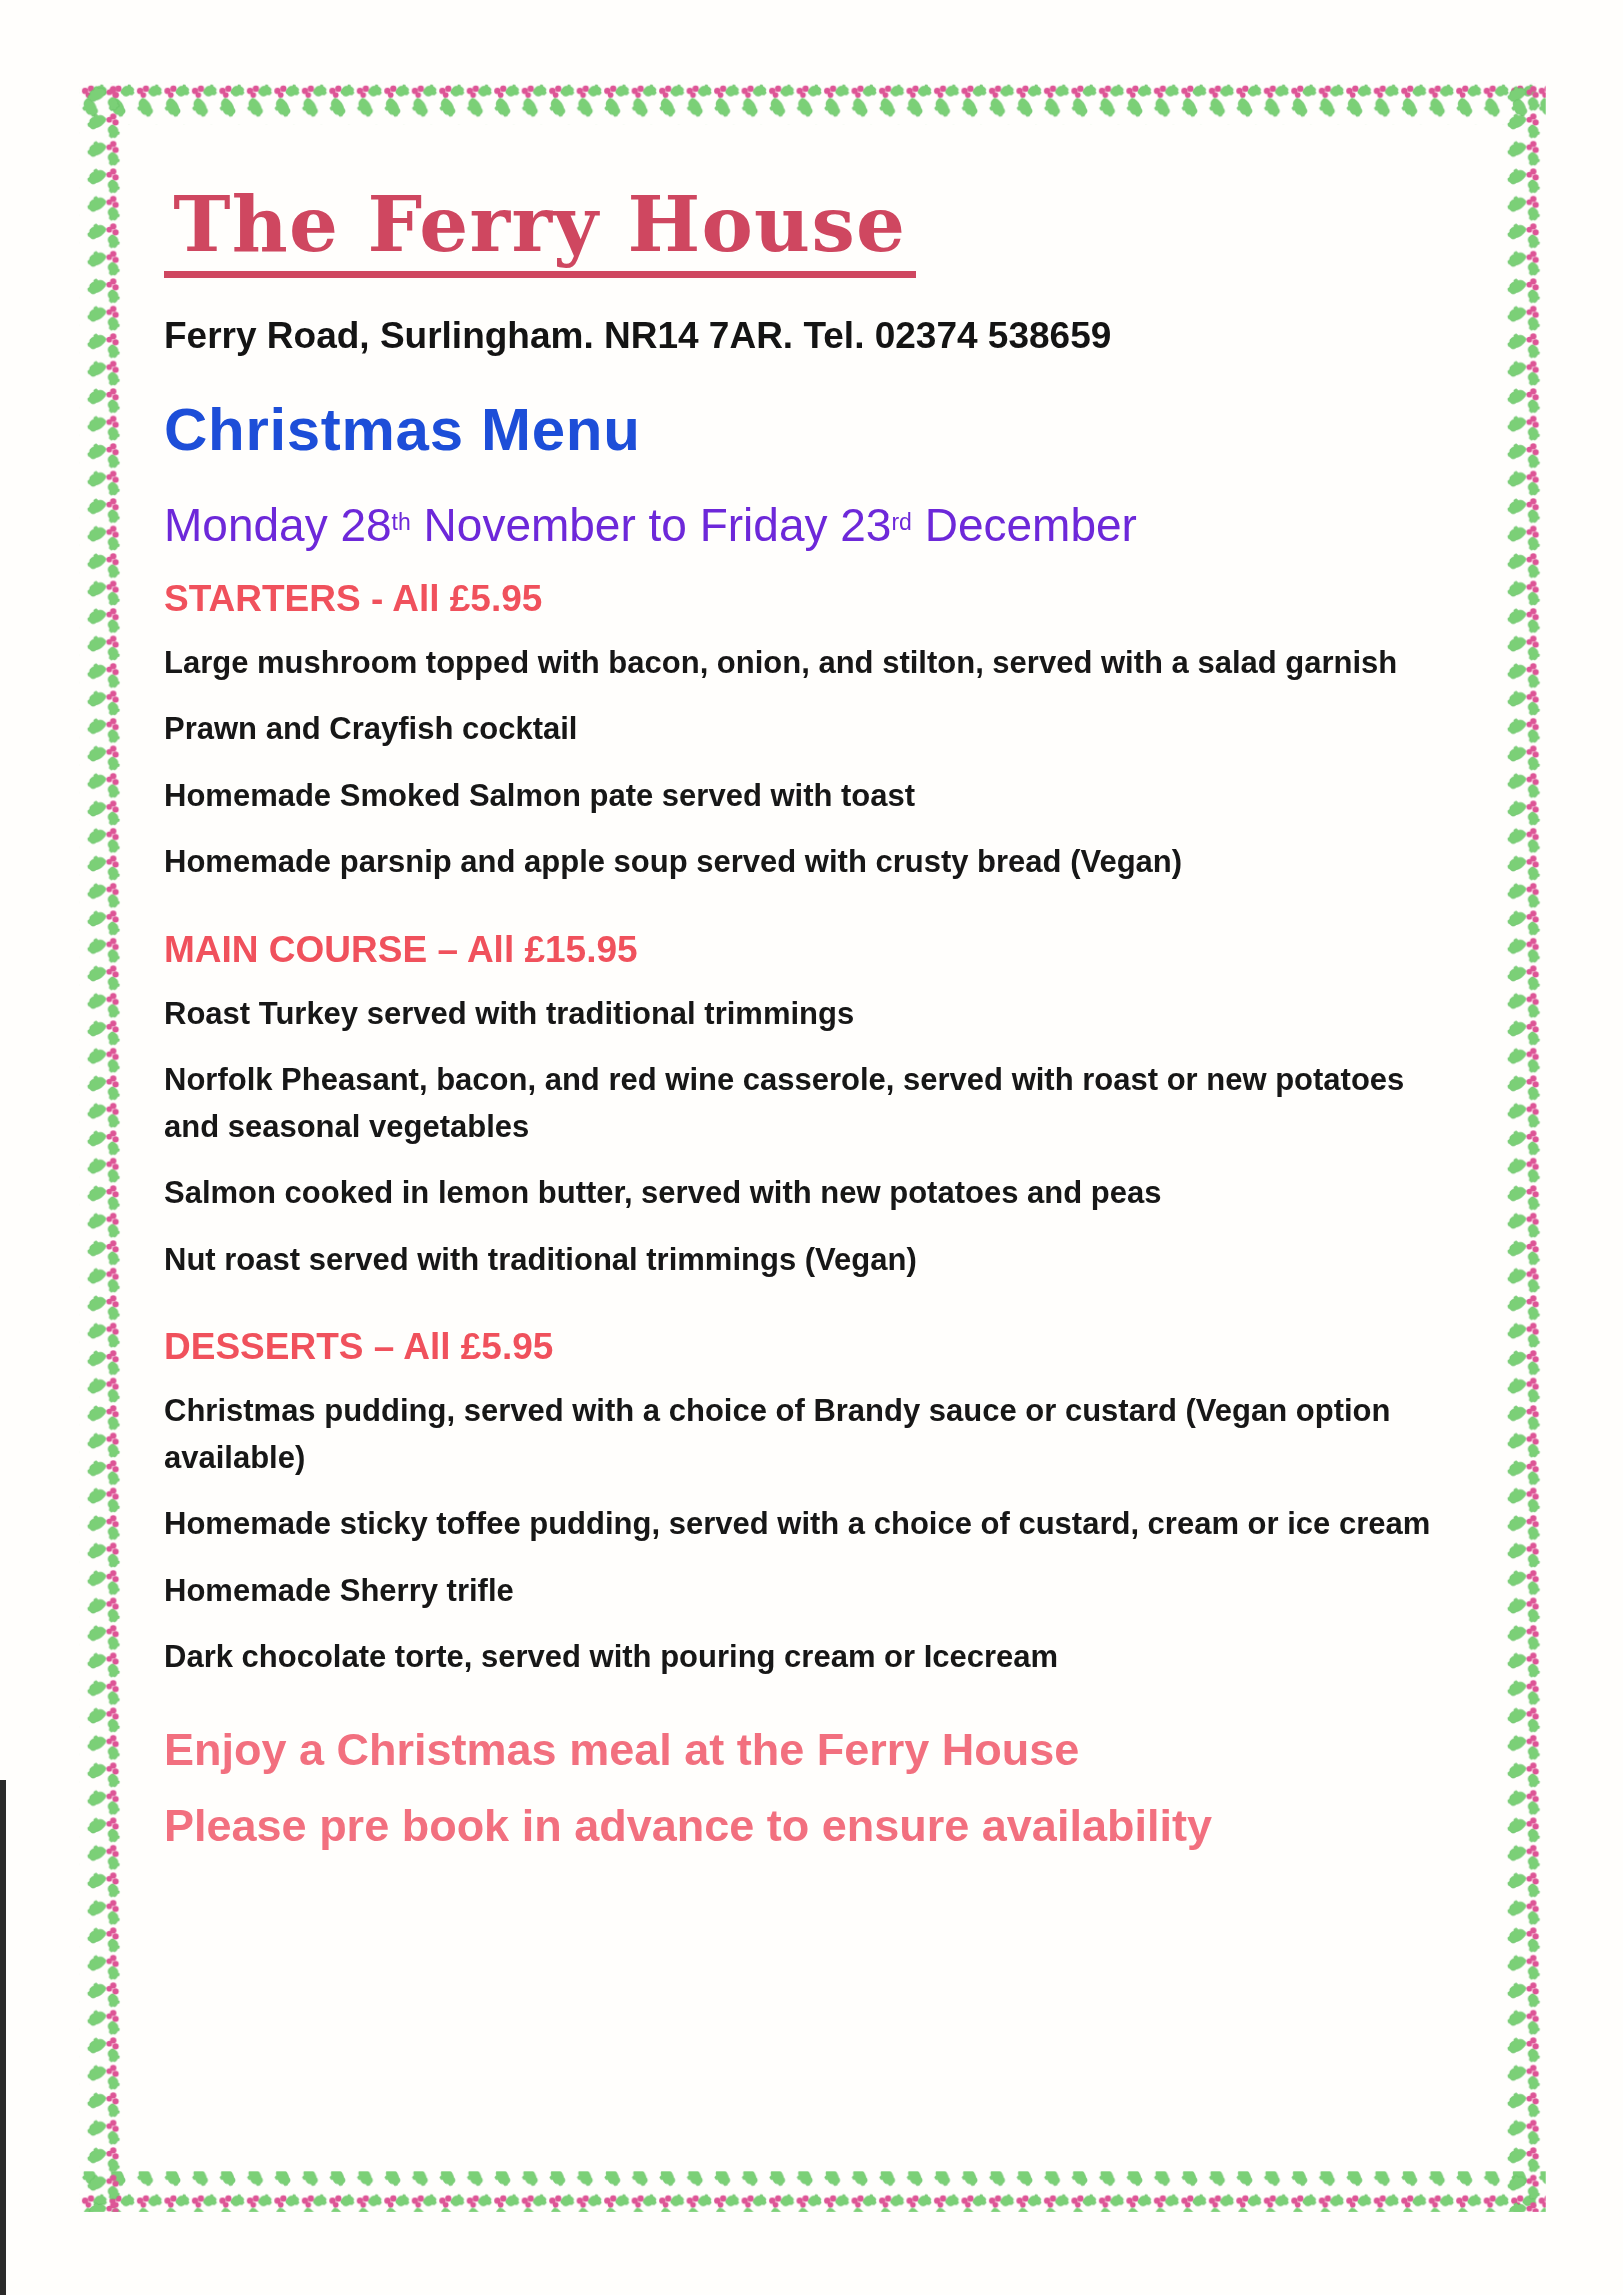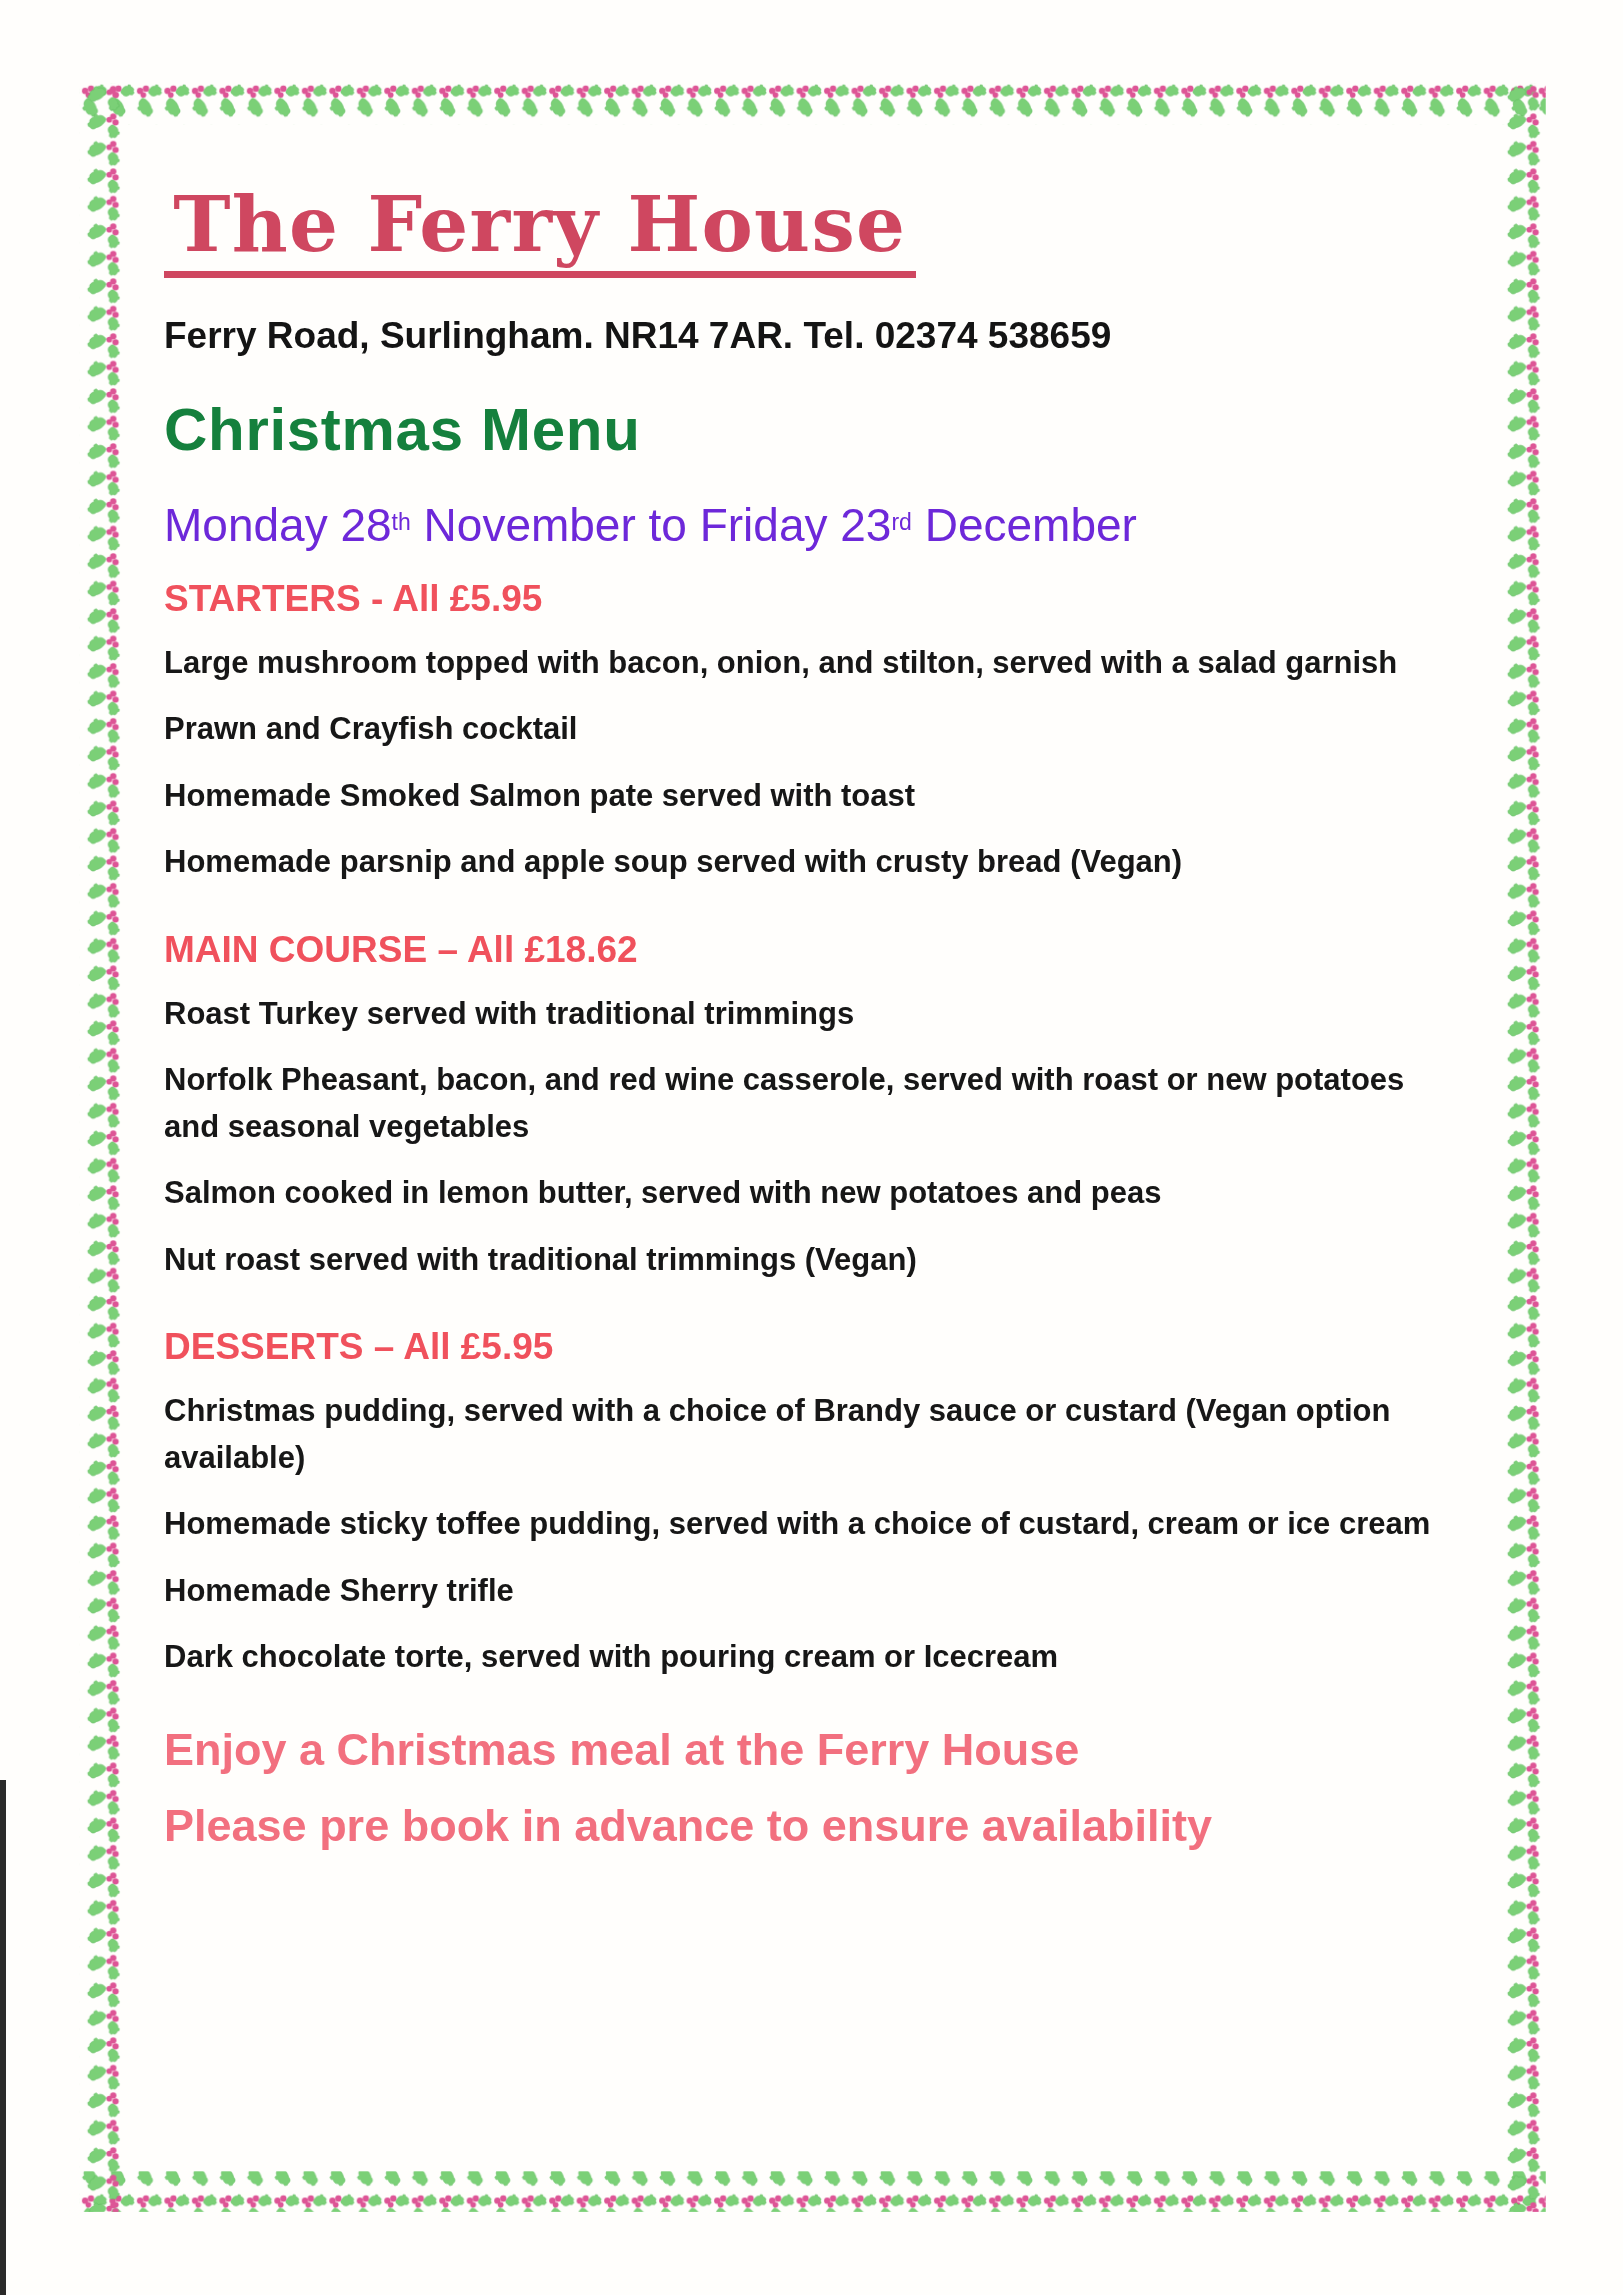--- a/index.html
+++ b/index.html
@@ -33,21 +33,21 @@
   }
   .address {
     font-size:37px;
     font-weight:bold;
     margin:0 0 38px 0;
     color:#141414;
   }
   .menu-title {
     font-size:60px;
     font-weight:bold;
-    color:#15803d;
+    color:#1d4ed8;
     margin:0 0 34px 0;
     letter-spacing:0.7px;
   }
   .date-line {
     font-size:46px;
     font-weight:400;
     color:#6d28d9;
     margin:0 0 18px 0;
   }
   .date-line .sup { font-size:0.5em; vertical-align:0.5em; }
@@ -120,21 +120,21 @@
 
     <section class="section">
       <h3 class="section-heading">STARTERS - All £5.95</h3>
       <p class="item">Large mushroom topped with bacon, onion, and stilton, served with a salad garnish</p>
       <p class="item">Prawn and Crayfish cocktail</p>
       <p class="item">Homemade Smoked Salmon pate served with toast</p>
       <p class="item">Homemade parsnip and apple soup served with crusty bread (Vegan)</p>
     </section>
 
     <section class="section">
-      <h3 class="section-heading">MAIN COURSE – All £18.62</h3>
+      <h3 class="section-heading">MAIN COURSE – All £15.95</h3>
       <p class="item">Roast Turkey served with traditional trimmings</p>
       <p class="item">Norfolk Pheasant, bacon, and red wine casserole, served with roast or new potatoes and seasonal vegetables</p>
       <p class="item">Salmon cooked in lemon butter, served with new potatoes and peas</p>
       <p class="item">Nut roast served with traditional trimmings (Vegan)</p>
     </section>
 
     <section class="section">
       <h3 class="section-heading">DESSERTS – All £5.95</h3>
       <p class="item">Christmas pudding, served with a choice of Brandy sauce or custard (Vegan option available)</p>
       <p class="item">Homemade sticky toffee pudding, served with a choice of custard, cream or ice cream</p>

